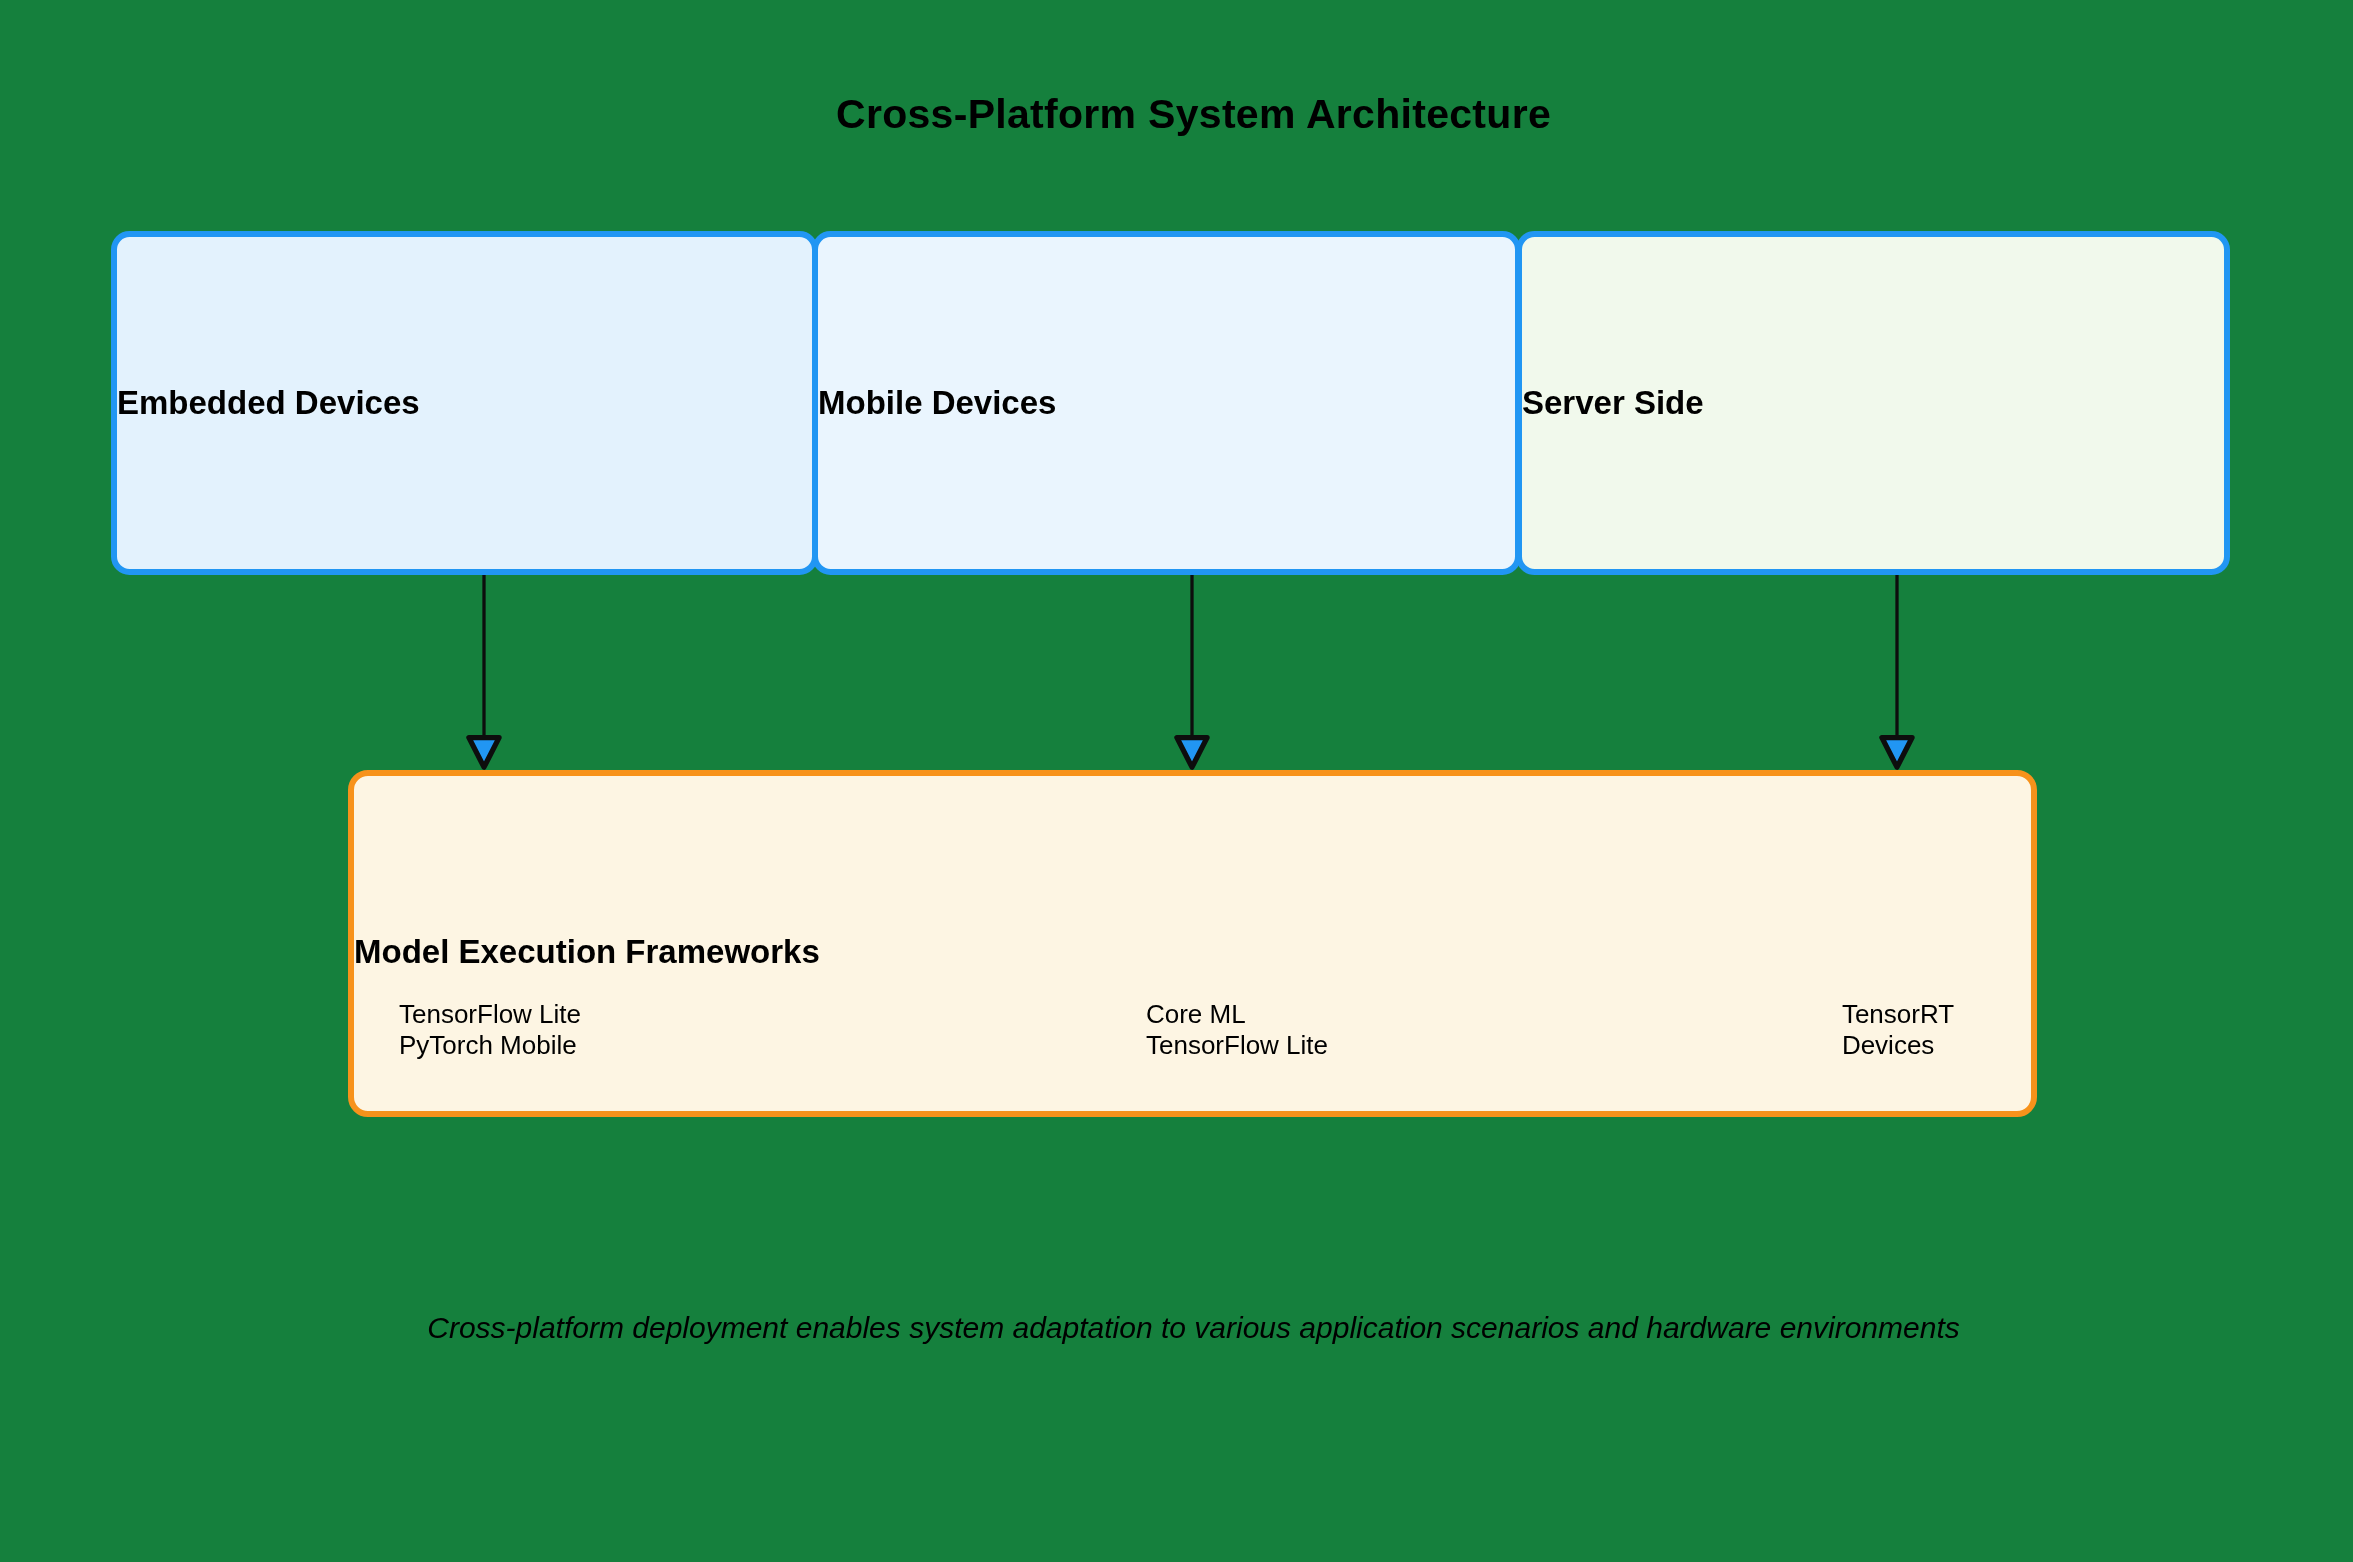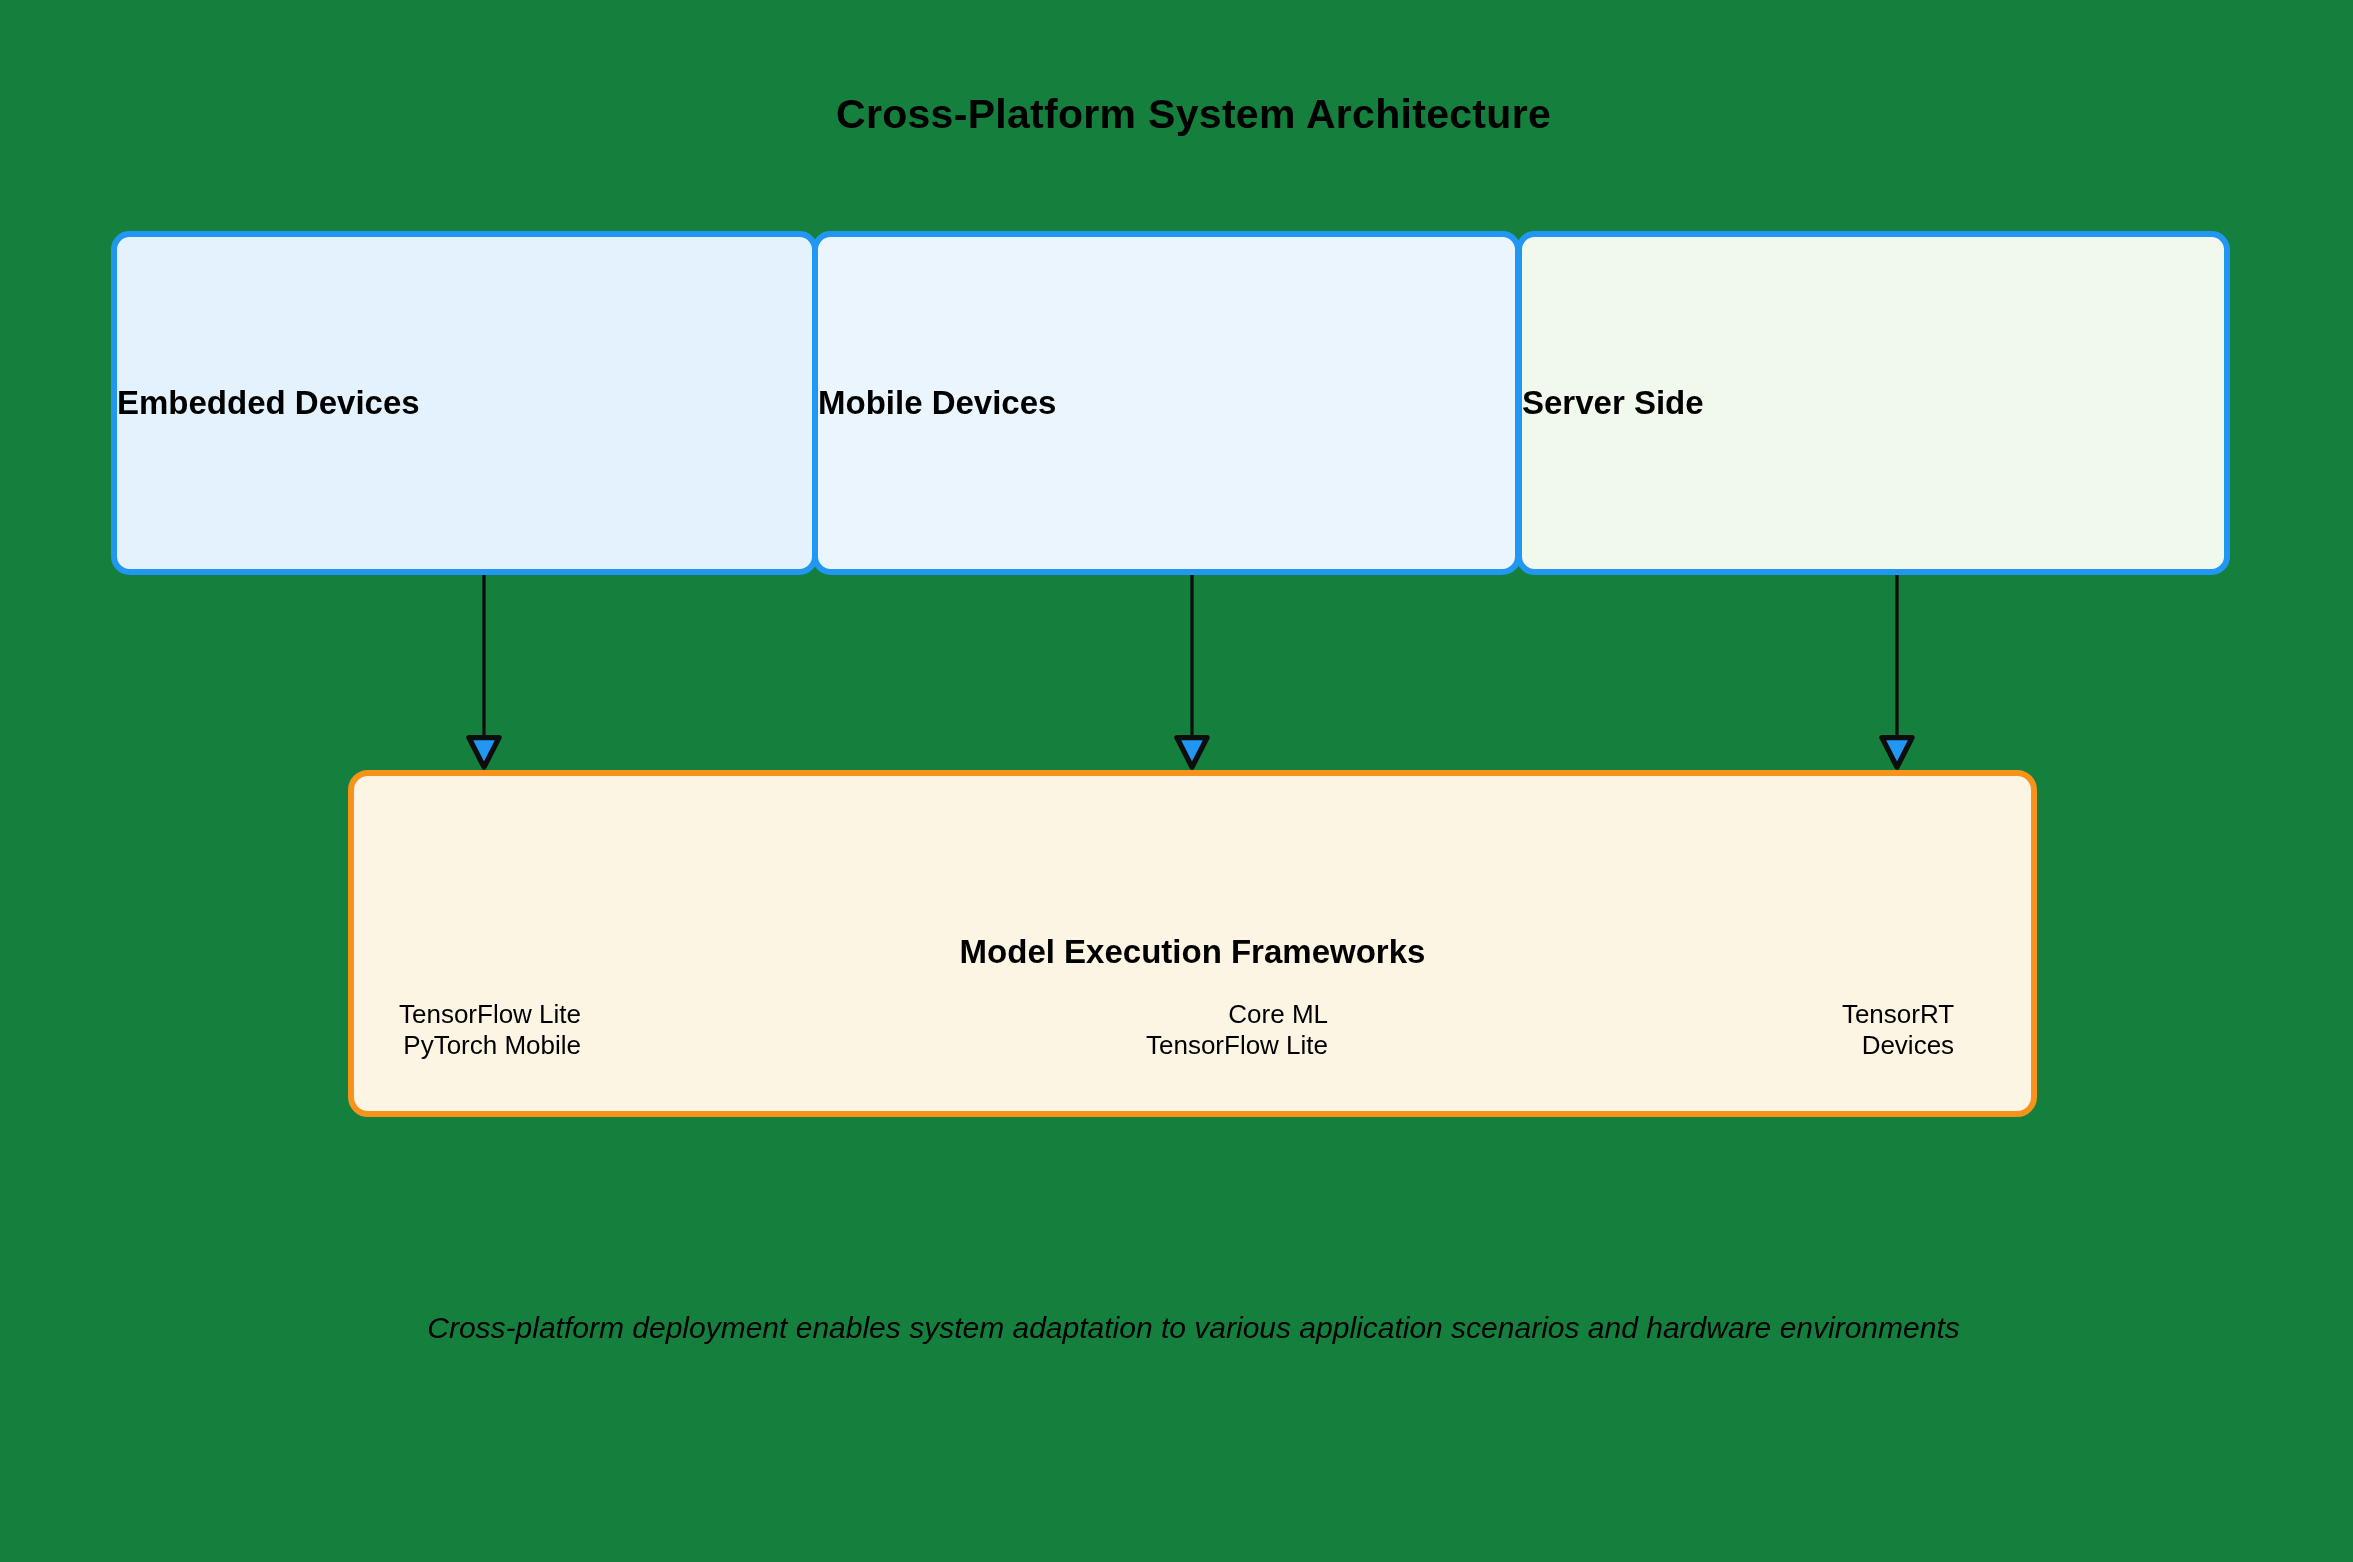--- a/index.html
+++ b/index.html
@@ -63,29 +63,29 @@
     box-sizing: border-box;
     border: 6.6px solid #F7921B;
     border-radius: 20px;
     background: #FDF5E3;
   }
   .frameworks-title {
     position: absolute;
     left: 0;
     top: 157px;
     width: 100%;
-    text-align: center;
+    text-align: left;
     font-size: 33px;
     font-weight: bold;
   }
   .framework-column {
     position: absolute;
     top: 223px;
     transform: translateX(-50%);
-    text-align: right;
+    text-align: left;
     font-size: 26px;
     line-height: 31px;
     white-space: nowrap;
   }
   
   #fw-col-0 { left: 136px;  }
   #fw-col-1 { left: 845px; margin-left: 38px; }
   #fw-col-2 { left: 1544px; }
   .framework-item { display: block; }
 

